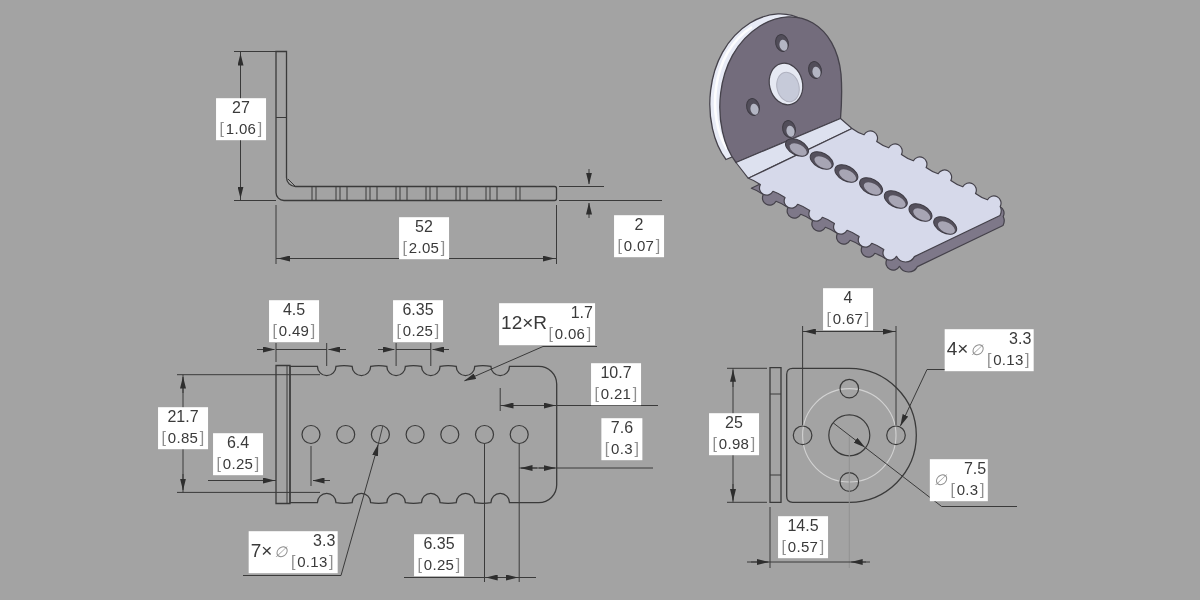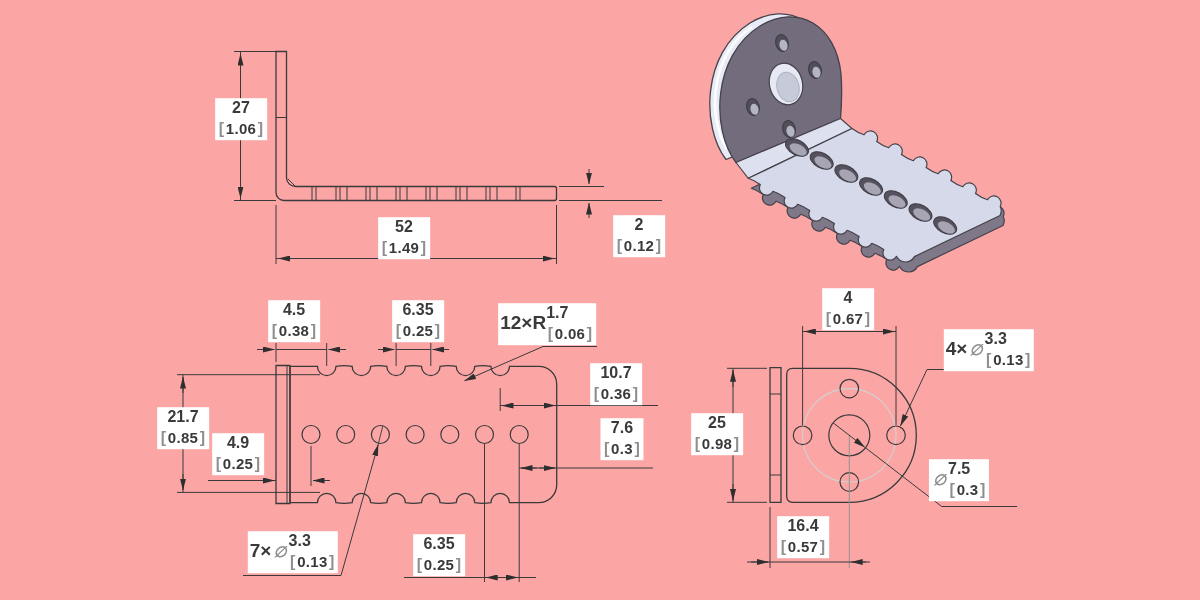--- a/index.html
+++ b/index.html
@@ -1,26 +1,26 @@
 <!DOCTYPE html>
 <html><head>
 <meta charset="utf-8">
 <style>
   html,body{margin:0;padding:0;background:#ffffff;}
-  #canvas{position:relative;width:1200px;height:600px;background:#fca5a5;overflow:hidden;
-          font-family:"Liberation Sans", sans-serif;font-weight:bold;}
+  #canvas{position:relative;width:1200px;height:600px;background:#a3a3a3;overflow:hidden;
+          font-family:"Liberation Sans", sans-serif;}
   svg{position:absolute;left:0;top:0;}
   .dim{position:absolute;transform:translate(-50%,-50%);text-align:center;
        font-size:16px;color:#3a3a3a;background:#fff;line-height:1.3;padding:0 2px;white-space:nowrap;}
   .dim .inch{font-size:15px;letter-spacing:.3px;}
   .br{color:#8f8f8f;font-size:16px;padding:0 1.5px;}
   .phi{color:#8f8f8f;font-style:italic;font-size:15px;padding:0 2px;}
   .pre{display:flex;align-items:center;}
   .prefix{font-size:19px;color:#3a3a3a;}
-  .stack{text-align:left;}
+  .stack{text-align:right;}
 </style>
 </head>
 <body>
 
 <div id="canvas">
 
 <svg width="1200" height="600" viewBox="0 0 1200 600">
   <defs>
     <marker id="ah" viewBox="0 0 12 6" refX="11.5" refY="3" markerWidth="12" markerHeight="6" orient="auto" markerUnits="userSpaceOnUse">
       <path d="M0,0 L12,3 L0,6 Z" fill="#2e2e2e"></path>
@@ -282,58 +282,58 @@
             <ellipse cx="946.4" cy="227.5" rx="9.3" ry="5" transform="rotate(28 946.4 227.5)" fill="#a7a5b4" stroke="none"></ellipse>
           </g>
     </g>
   </g>
 </svg>
 
 <div class="dim" style="left:241px;top:119px">
   <div class="mm">27</div>
   <div class="inch"><span class="br">[</span><span>1.06</span><span class="br">]</span></div>
 </div>
-<div class="dim" style="left:404px;top:238px">
+<div class="dim" style="left:424px;top:238px">
   <div class="mm">52</div>
-  <div class="inch"><span class="br">[</span><span>1.49</span><span class="br">]</span></div>
+  <div class="inch"><span class="br">[</span><span>2.05</span><span class="br">]</span></div>
 </div>
 <div class="dim" style="left:639px;top:236px">
   <div class="mm">2</div>
-  <div class="inch"><span class="br">[</span><span>0.12</span><span class="br">]</span></div>
+  <div class="inch"><span class="br">[</span><span>0.07</span><span class="br">]</span></div>
 </div>
 
 <div class="dim" style="left:294px;top:321px">
   <div class="mm">4.5</div>
-  <div class="inch"><span class="br">[</span><span>0.38</span><span class="br">]</span></div>
+  <div class="inch"><span class="br">[</span><span>0.49</span><span class="br">]</span></div>
 </div>
 <div class="dim" style="left:418px;top:321px">
   <div class="mm">6.35</div>
   <div class="inch"><span class="br">[</span><span>0.25</span><span class="br">]</span></div>
 </div>
 <div class="dim pre" style="left:547px;top:324px">
   <span class="prefix">12×R</span>
   <div class="stack">
     <div class="mm">1.7</div>
     <div class="inch"><span class="br">[</span><span>0.06</span><span class="br">]</span></div>
   </div>
 </div>
 <div class="dim" style="left:616px;top:384px">
   <div class="mm">10.7</div>
-  <div class="inch"><span class="br">[</span><span>0.36</span><span class="br">]</span></div>
+  <div class="inch"><span class="br">[</span><span>0.21</span><span class="br">]</span></div>
 </div>
 <div class="dim" style="left:622px;top:439px">
   <div class="mm">7.6</div>
   <div class="inch"><span class="br">[</span><span>0.3</span><span class="br">]</span></div>
 </div>
 <div class="dim" style="left:183px;top:428px">
   <div class="mm">21.7</div>
   <div class="inch"><span class="br">[</span><span>0.85</span><span class="br">]</span></div>
 </div>
 <div class="dim" style="left:238px;top:454px">
-  <div class="mm">4.9</div>
+  <div class="mm">6.4</div>
   <div class="inch"><span class="br">[</span><span>0.25</span><span class="br">]</span></div>
 </div>
 <div class="dim pre" style="left:293px;top:552px">
   <span class="prefix">7×</span>
   <span class="phi">∅</span>
   <div class="stack">
     <div class="mm">3.3</div>
     <div class="inch"><span class="br">[</span><span>0.13</span><span class="br">]</span></div>
   </div>
 </div>
@@ -347,29 +347,29 @@
   <div class="inch"><span class="br">[</span><span>0.67</span><span class="br">]</span></div>
 </div>
 <div class="dim pre" style="left:989px;top:350px">
   <span class="prefix">4×</span>
   <span class="phi">∅</span>
   <div class="stack">
     <div class="mm">3.3</div>
     <div class="inch"><span class="br">[</span><span>0.13</span><span class="br">]</span></div>
   </div>
 </div>
-<div class="dim" style="left:717px;top:434px">
+<div class="dim" style="left:734px;top:434px">
   <div class="mm">25</div>
   <div class="inch"><span class="br">[</span><span>0.98</span><span class="br">]</span></div>
 </div>
 <div class="dim pre" style="left:959px;top:480px">
   <span class="phi">∅</span>
   <div class="stack">
     <div class="mm">7.5</div>
     <div class="inch"><span class="br">[</span><span>0.3</span><span class="br">]</span></div>
   </div>
 </div>
 <div class="dim" style="left:803px;top:537px">
-  <div class="mm">16.4</div>
+  <div class="mm">14.5</div>
   <div class="inch"><span class="br">[</span><span>0.57</span><span class="br">]</span></div>
 </div>
 
 </div>
 
 </body></html>

